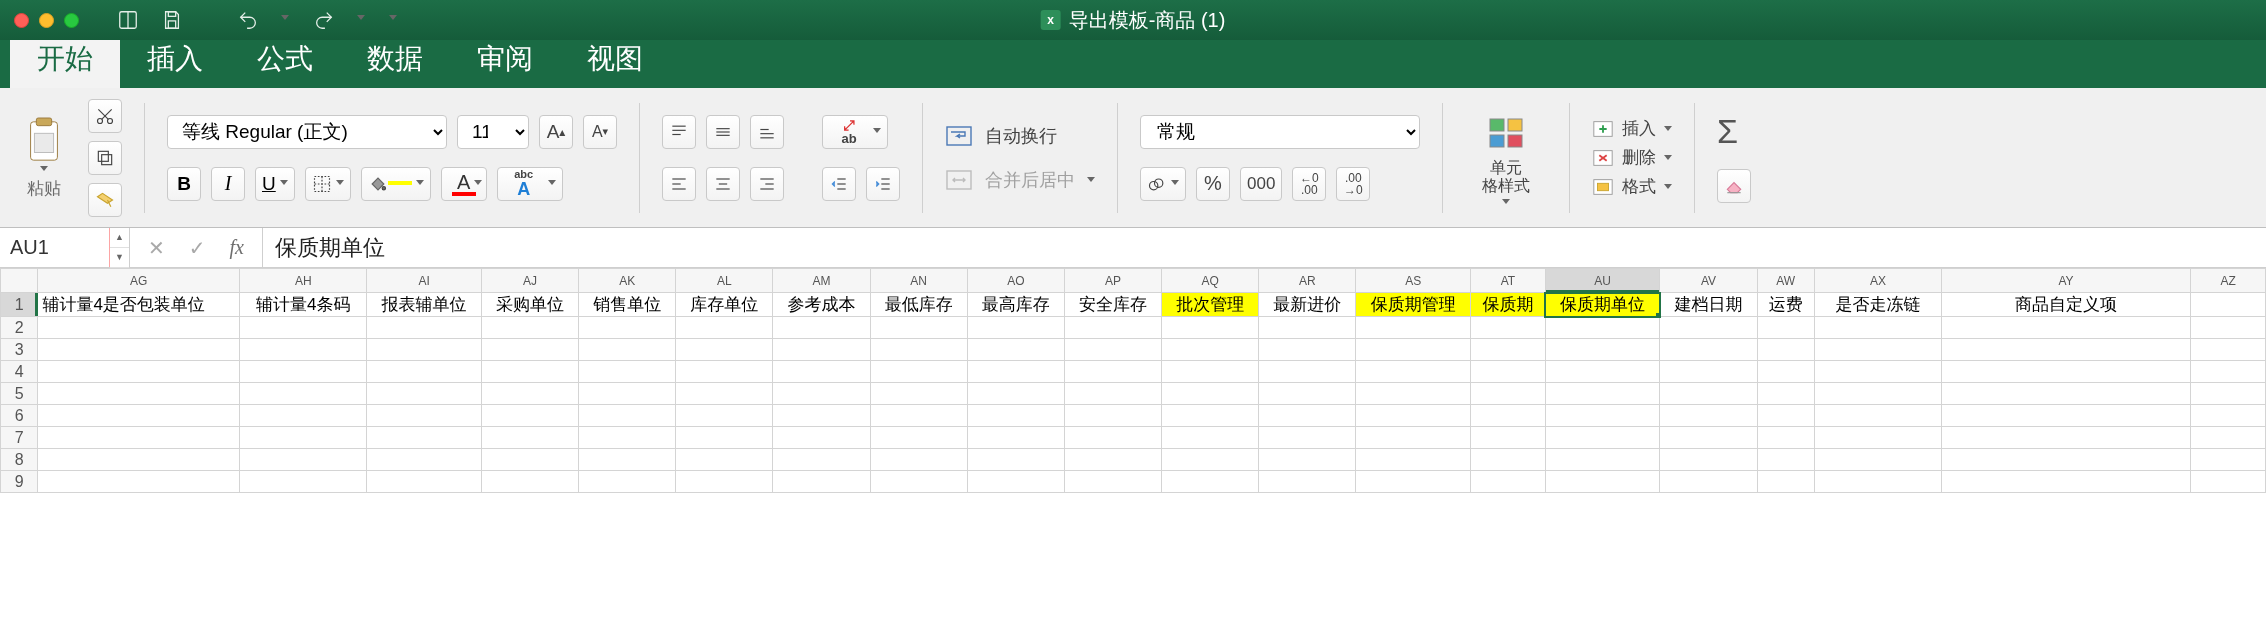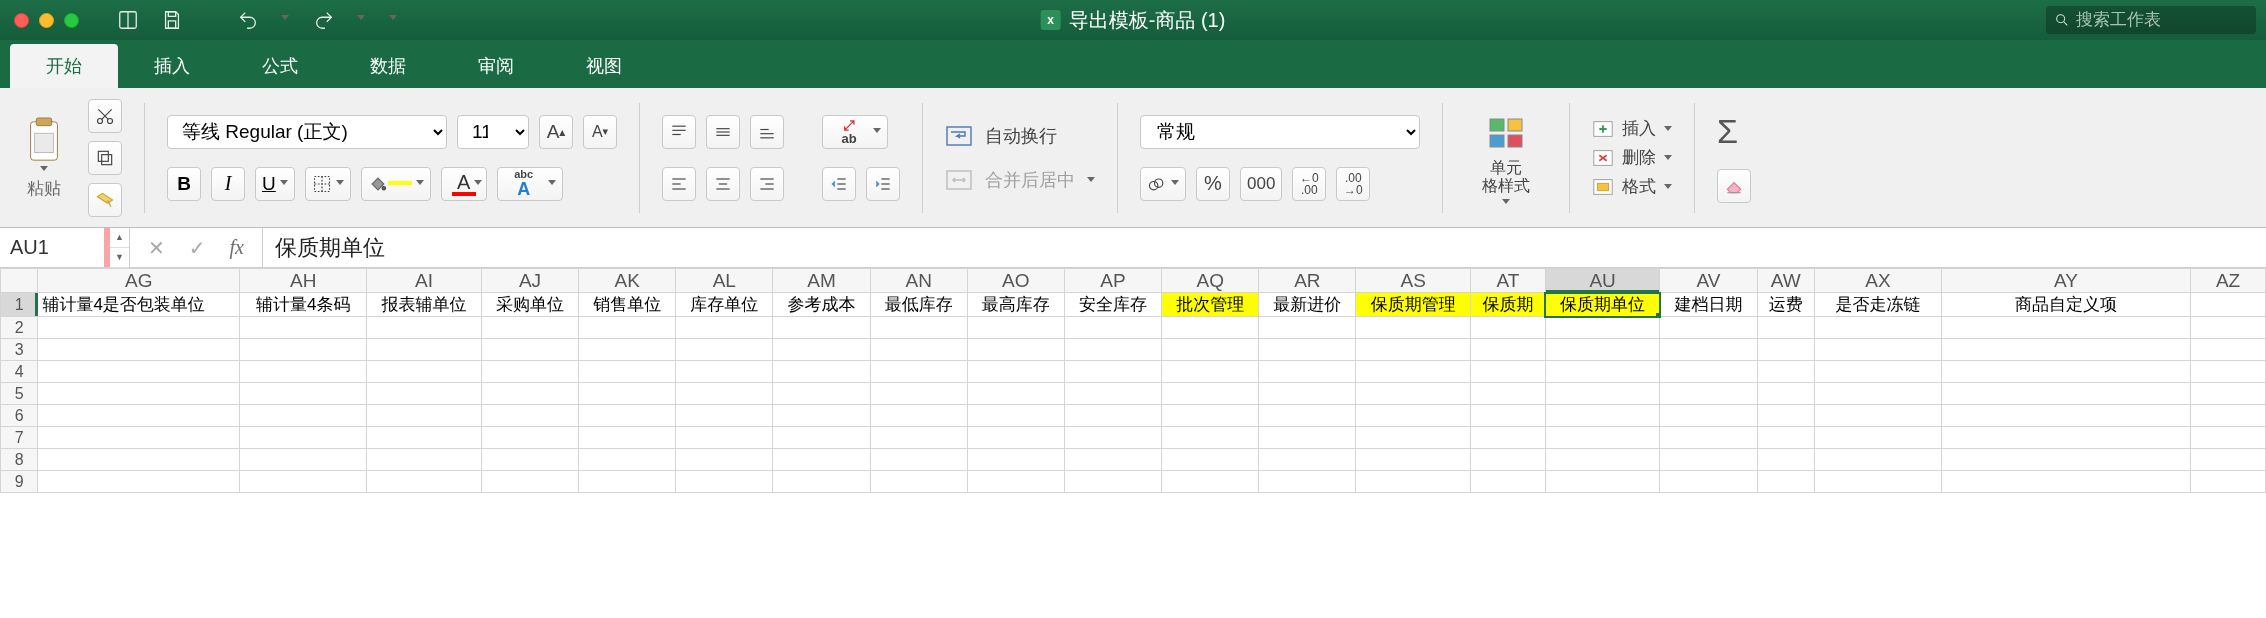--- a/index.html
+++ b/index.html
@@ -33,21 +33,21 @@
   .qat .chev{ width:10px; height:10px; }
   .doc-title{ position:absolute; left:50%; transform:translateX(-50%); display:flex; align-items:center; gap:8px; font-size:20px; color:#fff; }
   .doc-title .xicon{ width:20px; height:20px; background:#2d8f5a; border-radius:3px; display:flex; align-items:center; justify-content:center; font-size:12px; color:#fff; font-weight:bold;}
   .searchbox{ margin-left:auto; margin-right:10px; display:flex; align-items:center; gap:6px; background:rgba(0,0,0,.25); padding:4px 10px 4px 8px; border-radius:4px; width:210px; }
   .searchbox svg{ width:18px; height:18px; stroke:#cfe0d5; fill:none; stroke-width:1.6;}
   .searchbox input{ background:transparent; border:none; outline:none; color:#cfe0d5; font-size:17px; width:100%; }
   .searchbox input::placeholder{ color:#a8c4b2; }
 
   
   .tabsbar{ height:48px; background:var(--ribbon-green); display:flex; align-items:flex-end; padding-left:10px; }
-  .tab{ color:#fff; font-size:18px; padding:10px 36px 10px; cursor:pointer; }
+  .tab{ color:#fff; font-size:28px; padding:10px 27px 10px; cursor:pointer; }
   .tab.active{ background:var(--tab-active-bg); color:#1a6b44; border-radius:4px 4px 0 0; font-weight:500;}
   
   
   .ribbon{ height:140px; background:#f0f0f0; border-bottom:1px solid #bfbfbf; display:flex; align-items:center; padding:0 14px; gap:22px; }
   .group{ display:flex; flex-direction:column; align-items:center; gap:6px; }
   .group-label{ font-size:17px; color:#6b6b6b; }
   .vr{ width:1px; height:110px; background:#cfcfcf; }
   .row{ display:flex; align-items:center; gap:10px; }
   .col{ display:flex; flex-direction:column; gap:18px; }
   .btn{ background:linear-gradient(#fff,#f3f3f3); border:1px solid #c9c9c9; border-radius:4px; height:34px; min-width:34px; display:flex; align-items:center; justify-content:center; padding:0 6px; cursor:pointer; position:relative; }
@@ -76,31 +76,31 @@
   .styles-big span{ font-size:16px; color:#444; text-align:center; line-height:1.15; }
   
   .cell-ops{ display:flex; flex-direction:column; gap:6px; font-size:17px; color:#444;}
   .cell-ops .op{ display:flex; align-items:center; gap:8px; cursor:pointer; }
   .cell-ops svg{ width:22px; height:20px; }
   
   .sigma{ font-size:34px; color:#555; }
 
   
   .fxbar{ height:40px; border-bottom:1px solid #cfcfcf; display:flex; align-items:center; background:#fff; }
-  .namebox{ width:110px; border-right:6px solid #fca5a5; padding-left:10px; font-size:20px; color:#333; height:100%; display:flex; align-items:center;}
+  .namebox{ width:110px; border-right:1px solid #fca5a5; padding-left:10px; font-size:20px; color:#333; height:100%; display:flex; align-items:center;}
   .namebox-stepper{ width:20px; display:flex; flex-direction:column; border-right:1px solid #cfcfcf;}
   .namebox-stepper div{ height:20px; display:flex; align-items:center; justify-content:center; font-size:9px; color:#666; border-bottom:1px solid #e0e0e0;}
   .fx-ctrls{ display:flex; align-items:center; gap:24px; padding:0 18px; color:#a9a9a9; font-size:20px; border-right:1px solid #cfcfcf; height:100%;}
   .fx-ctrls .fxl{ font-style:italic; font-family:"Times New Roman",serif; color:#6e6e6e;}
   .fxinput{ flex:1; border:none; outline:none; font-size:22px; padding:0 12px; color:#222;}
 
   
   .grid-wrap{ position:relative; }
   table.grid{ border-collapse:collapse; table-layout:fixed; width:100%; }
-  .colhead th{ background:var(--header-cell-bg); border:1px solid var(--grid-border); font-size:19px; color:#555; font-weight:normal; height:24px; position:relative;}
+  .colhead th{ background:var(--header-cell-bg); border:1px solid var(--grid-border); font-size:12px; color:#555; font-weight:normal; height:24px; position:relative;}
   .colhead th.sel{ background:var(--header-cell-sel); }
   .colhead th.sel::after{ content:""; position:absolute; left:0; right:0; bottom:-1px; height:3px; background:var(--sel-border);}
   .corner{ width:30px; background:var(--header-cell-bg); border:1px solid var(--grid-border);}
   .rowhead{ width:30px; background:var(--header-cell-bg); border:1px solid var(--grid-border); font-size:16px; color:#555; text-align:center; height:22px;}
   .rowhead.sel{ background:var(--header-cell-sel); position:relative;}
   .rowhead.sel::after{ content:""; position:absolute; top:0; bottom:0; right:-1px; width:3px; background:var(--sel-border);}
   td.cell{ border:1px solid var(--grid-border); height:22px; font-size:17px; padding:0 4px; white-space:nowrap; overflow:hidden; text-align:center; color:#000;}
   td.cell.left{ text-align:left;margin-top:16px; }
   td.hl{ background:var(--highlight-yellow); }
   td.active{ outline:2px solid var(--sel-border); outline-offset:-1px; position:relative; z-index:2;}
@@ -134,27 +134,20 @@
     <svg viewBox="0 0 24 24">
         <path d="M15 14l5-5-5-5"></path>
         <path d="M20 9H10a6 6 0 0 0 0 12h3"></path>
       </svg>
     <span class="chev chev-dn"></span>
     <span class="chev chev-dn"></span>
   </div>
   <div class="doc-title">
     <span class="xicon">x</span>
     <span>导出模板-商品 (1)</span>
-  </div>
-  <div class="searchbox">
-    <svg viewBox="0 0 24 24">
-        <circle cx="10" cy="10" r="6"></circle>
-        <line x1="20" y1="20" x2="14.5" y2="14.5"></line>
-      </svg>
-    <input placeholder="搜索工作表" style="">
   </div>
 </div>
 
 <div class="tabsbar">
   <div class="tab active">开始</div>
   <div class="tab">插入</div>
   <div class="tab">公式</div>
   <div class="tab">数据</div>
   <div class="tab">审阅</div>
   <div class="tab">视图</div>

